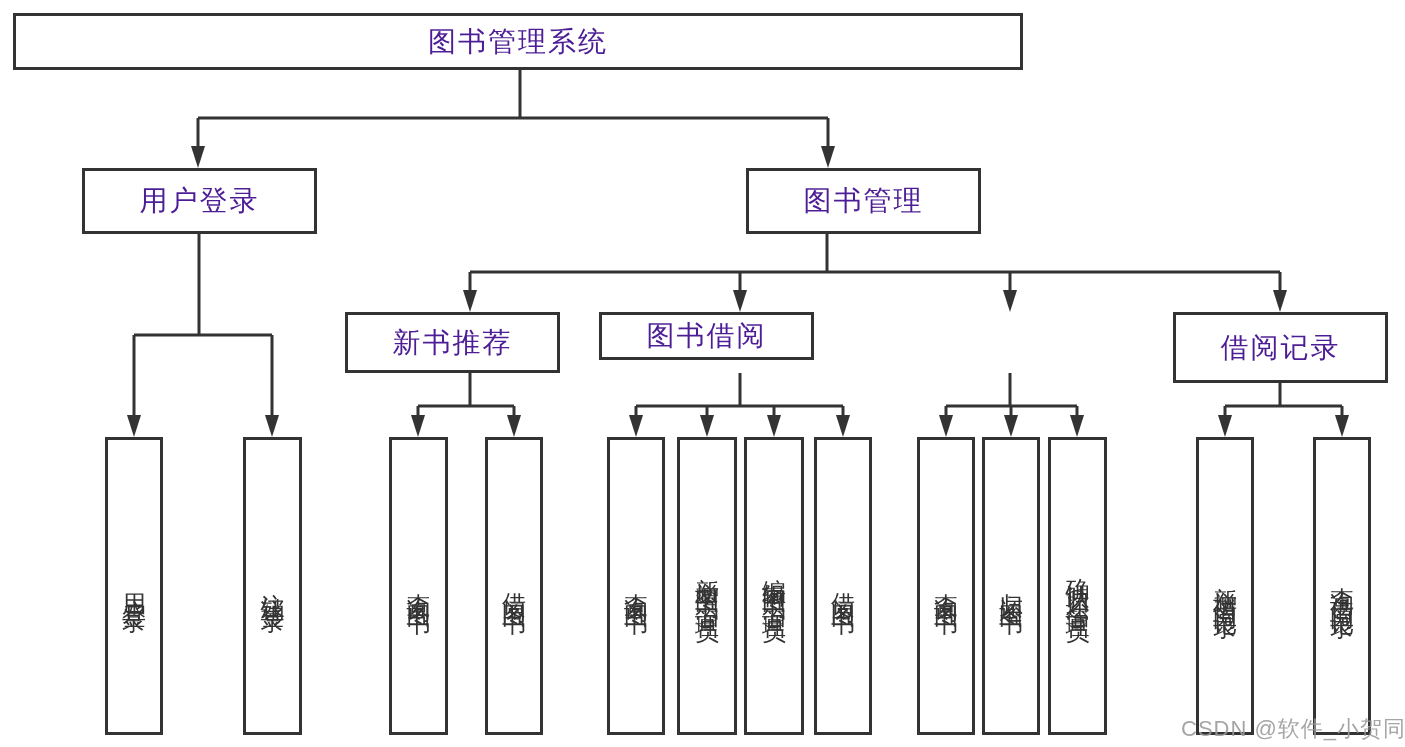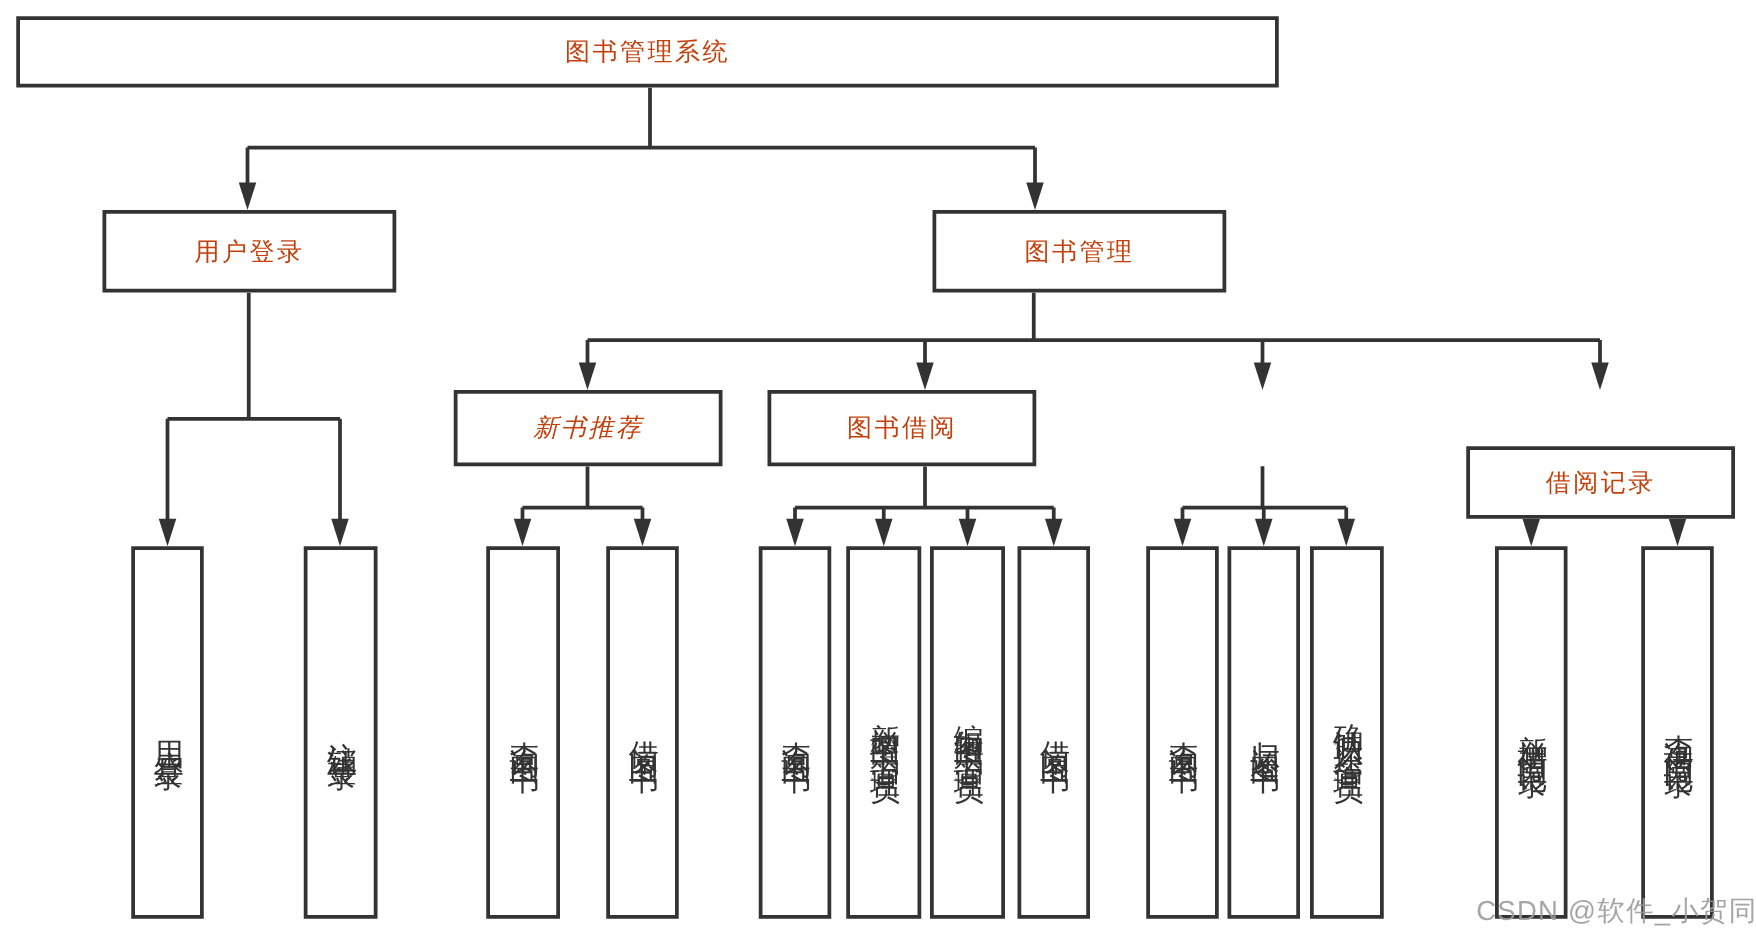--- a/index.html
+++ b/index.html
@@ -5,21 +5,21 @@
   html,body { margin:0; padding:0; background:#ffffff; }
   body { font-family:"Liberation Sans", sans-serif; }
   .canvas {
     position:relative; width:1405px; height:747px; background:#ffffff; overflow:hidden;
   }
   .wires { position:absolute; left:0; top:0; width:1405px; height:747px; }
   .hbox {
     position:absolute; box-sizing:border-box;
     border:3px solid #333333; background:#ffffff;
     display:flex; align-items:center; justify-content:center;
-    font-size:20px; letter-spacing:2px; color:#c2410c; white-space:nowrap;
+    font-size:28px; letter-spacing:2px; color:#4c1d95; white-space:nowrap;
   }
   .vbox {
     position:absolute; box-sizing:border-box;
     border:3px solid #333333; background:#ffffff;
     display:flex; align-items:center; justify-content:center;
   }
   .vtext {
     writing-mode:vertical-rl; text-orientation:mixed;
     font-size:24px; line-height:1; letter-spacing:6px; color:#333333;
   }
@@ -107,27 +107,27 @@
     <span>图书管理系统</span>
   </div>
 
   <div class="hbox" style="left:82px; top:168px; width:235px; height:66px;">
     <span>用户登录</span>
   </div>
   <div class="hbox" style="left:710px; top:168px; width:235px; height:66px;margin-left:36px;">
     <span>图书管理</span>
   </div>
 
-  <div class="hbox" style="left:363px; top:312px; width:215px; height:61px;font-style:italic;">
+  <div class="hbox" style="left:345px; top:312px; width:215px; height:61px;">
     <span>新书推荐</span>
   </div>
-  <div class="hbox" style="left:614px; top:312px; width:215px; height:61px;">
+  <div class="hbox" style="left:599px; top:312px; width:215px; height:48px;">
     <span>图书借阅</span>
   </div>
-  <div class="hbox" style="left:1173px; top:312px; width:215px; height:58px;margin-top:45px;">
+  <div class="hbox" style="left:1173px; top:312px; width:215px; height:71px;">
     <span>借阅记录</span>
   </div>
 
   <div class="vbox" style="left:105px; top:437px; width:58px; height:298px;">
     <span class="vtext">用户登录</span>
   </div>
   <div class="vbox" style="left:243px; top:437px; width:59px; height:298px;">
     <span class="vtext">注销登录</span>
   </div>
 

